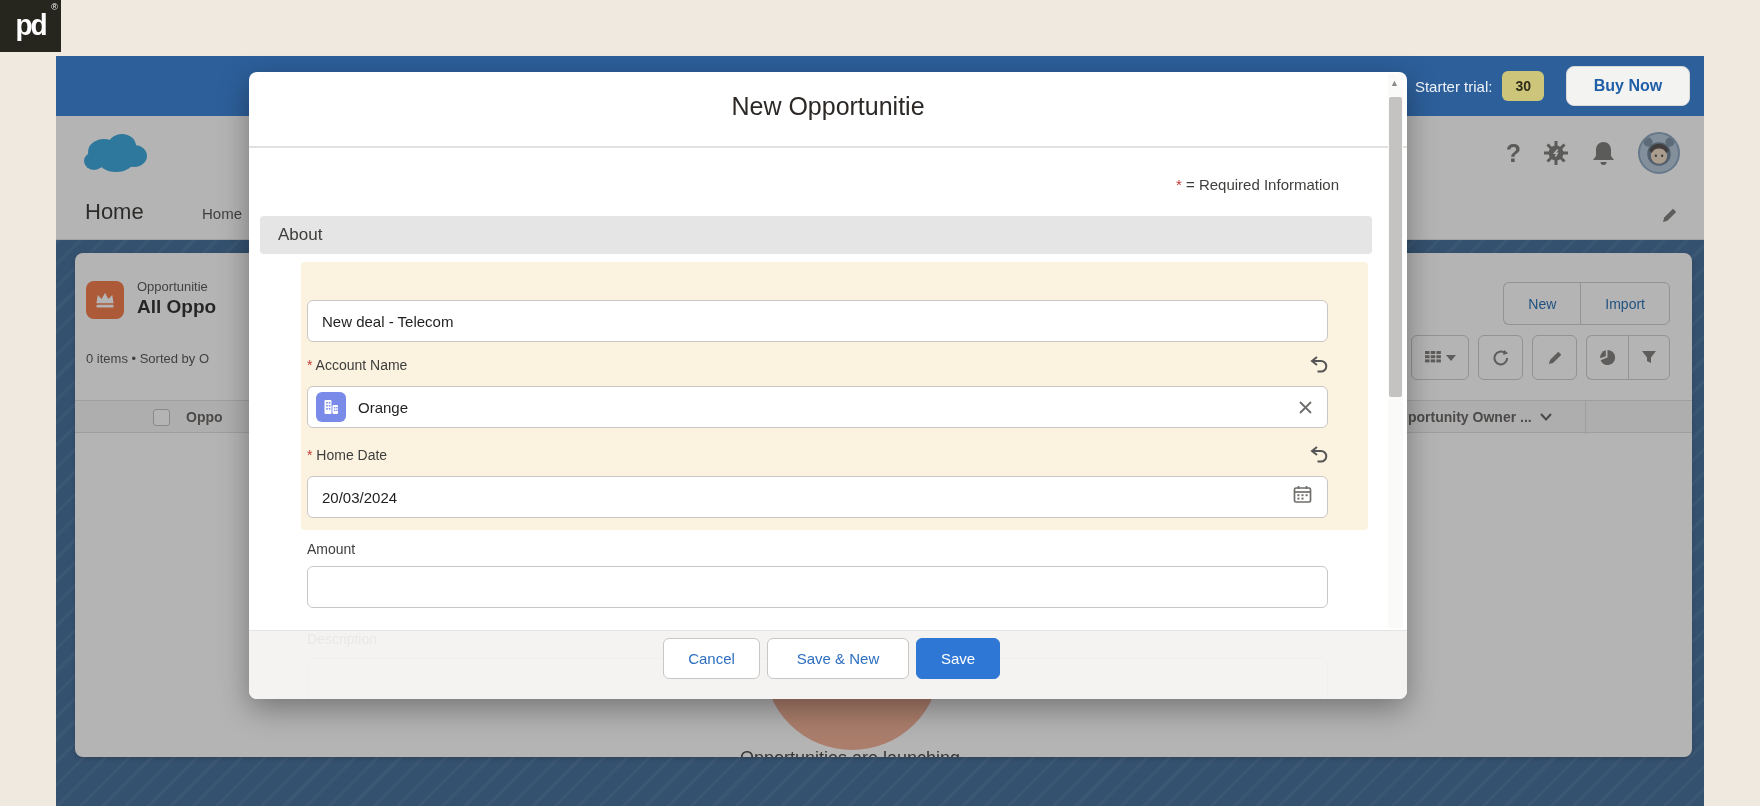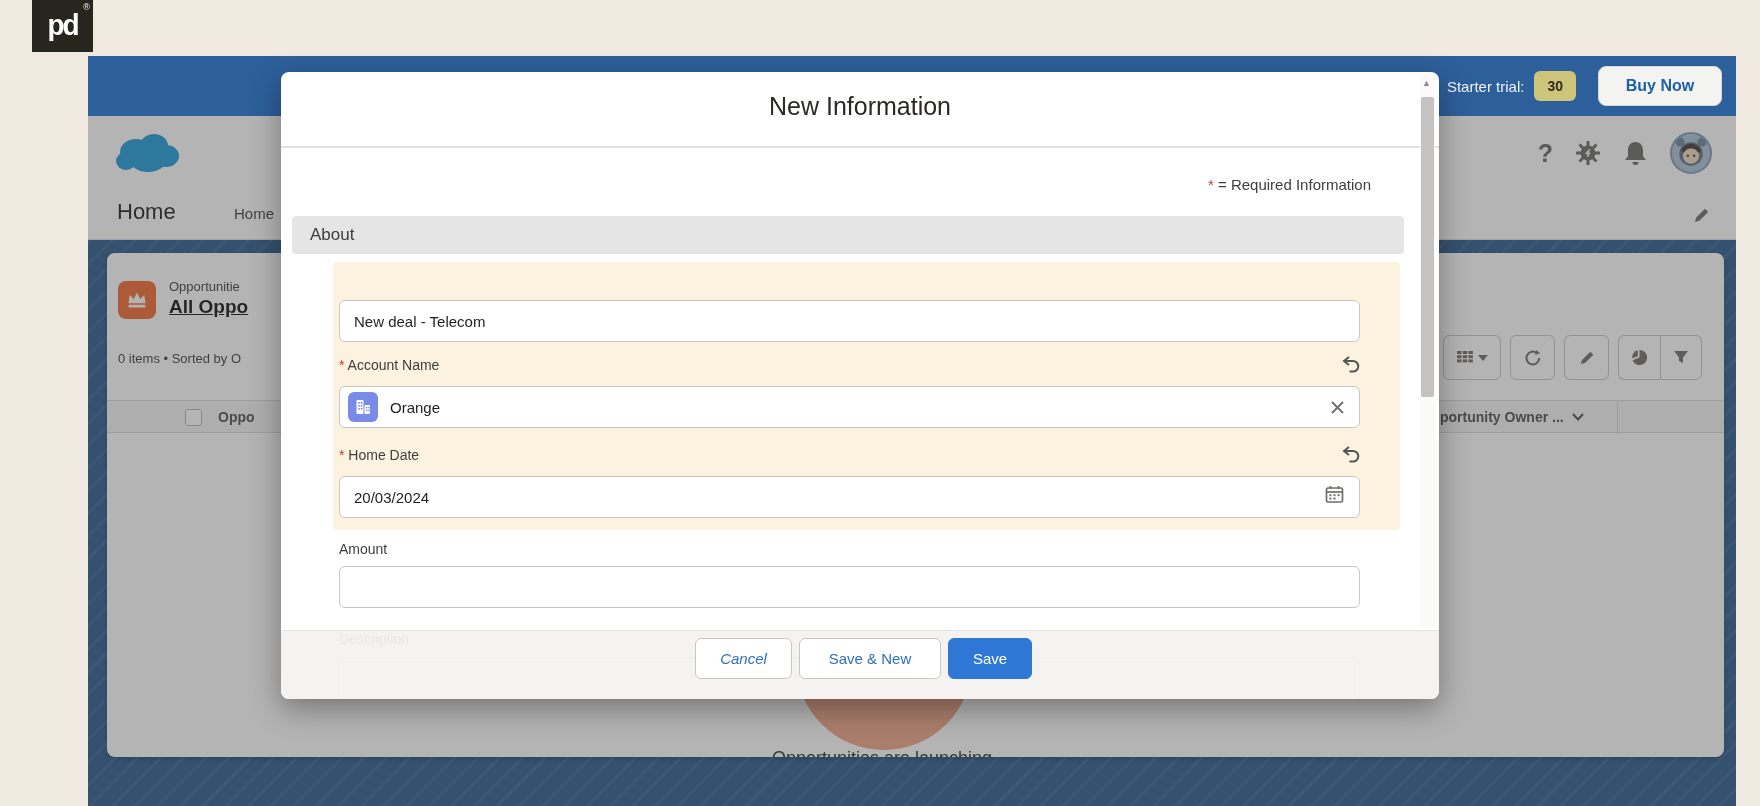--- a/index.html
+++ b/index.html
@@ -1,18 +1,18 @@
 <!DOCTYPE html>
 <html><head>
 <meta charset="utf-8">
 <style>
   * { margin:0; padding:0; box-sizing:border-box; }
   html,body { width:1760px; height:806px; }
   body { font-family:"Liberation Sans","DejaVu Sans",sans-serif; background:#efe9e0; position:relative; overflow:hidden; }
-  #screen { position:absolute; inset:0; width:1688px; height:806px;margin-left:32px; }
+  #screen { position:absolute; inset:0; width:1688px; height:806px; }
 
   
   .pd-logo { position:absolute; left:0; top:0; width:61px; height:52px; background:#26261f; color:#fff;
              display:flex; align-items:center; justify-content:center; z-index:30; }
   .pd-logo .glyph { font-size:28px; font-weight:bold; letter-spacing:-2px; transform:scaleY(1.05); }
   .pd-logo .reg { position:absolute; right:3px; top:2px; font-size:9px; font-weight:normal; }
 
   
   .app { position:absolute; left:56px; top:56px; width:1648px; height:750px; background:#fff; }
 
@@ -41,21 +41,21 @@
   .nav-pencil { position:absolute; right:26px; top:17px; }
 
   .page-bg { position:absolute; left:0; top:124px; width:1648px; height:566px; background:#2b5a8c;
              background-image:repeating-linear-gradient(135deg, rgba(255,255,255,.06) 0 3px, rgba(255,255,255,0) 3px 16px); }
 
   .card { position:absolute; left:19px; top:13px; width:1617px; height:504px; background:#fff; border-radius:8px;
           overflow:hidden; box-shadow:0 2px 4px rgba(0,0,0,.2); }
   .entity-icon { position:absolute; left:11px; top:28px; width:38px; height:38px; background:#f2692f; border-radius:8px;
                  display:flex; align-items:center; justify-content:center; }
   .entity-label { position:absolute; left:62px; top:26px; font-size:13px; color:#3e3e3c; }
-  .card-title { position:absolute; left:62px; top:43px; font-size:19px; font-weight:bold; color:#121212;text-decoration:underline; }
+  .card-title { position:absolute; left:62px; top:43px; font-size:19px; font-weight:bold; color:#121212; }
   .list-meta { position:absolute; left:11px; top:98px; font-size:13px; color:#3e3e3c; white-space:nowrap; }
 
   .list-actions { position:absolute; right:22px; top:29px; display:flex; }
   .list-actions .btn { height:43px; padding:0 24px; background:#fff; border:1px solid #c9c7c5; font-size:14px;
                        color:#0b5cab; display:flex; align-items:center; cursor:pointer; }
   .list-actions .btn:first-child { border-radius:6px 0 0 6px; border-right:none; }
   .list-actions .btn:last-child { border-radius:0 6px 6px 0; }
 
   .icon-row { position:absolute; right:22px; top:82px; display:flex; gap:9px; }
   .icon-btn { height:45px; background:#fff; border:1px solid #c9c7c5; border-radius:6px; display:flex;
@@ -125,21 +125,21 @@
   .desc-area { position:absolute; left:58px; top:586px; width:1021px; height:70px; background:#fff;
                border:1px solid #c9c7c5; border-radius:6px; resize:none; }
 
   .modal-footer { position:absolute; left:0; top:558px; width:1158px; height:69px; background:rgba(243,242,241,.92);
                   border-top:1px solid rgba(0,0,0,.06); z-index:3; }
   .footer-btns { position:absolute; left:414px; top:7px; display:flex; gap:7px; }
   .f-btn { height:41px; border-radius:6px; font-size:15px; display:flex; align-items:center; justify-content:center;
            cursor:pointer; font-family:"Liberation Sans","DejaVu Sans",sans-serif; }
   .f-btn.ghost { background:#fff; border:1px solid #c9c7c5; color:#2e6fc0; }
   .f-btn.primary { background:#2e77d4; border:1px solid #2e77d4; color:#fff; }
-  .btn-cancel { width:97px;font-style:italic; } .btn-savenew { width:142px; } .btn-save { width:84px; }
+  .btn-cancel { width:97px; } .btn-savenew { width:142px; } .btn-save { width:84px; }
 
   .modal-scrollbar { position:absolute; right:4px; top:2px; width:15px; height:554px; background:#fafaf9; z-index:4; }
   .scroll-up { position:absolute; left:2px; top:4px; font-size:9px; color:#8a8a88; }
   .scroll-thumb { position:absolute; left:1px; top:23px; width:13px; height:300px; background:#c4c3c2; border-radius:2px; }
 
   svg { display:block; }
 </style>
 </head>
 <body>
 
@@ -225,20 +225,24 @@
           <div class="entity-icon">
             <svg width="22" height="20" viewBox="0 0 20 18">
               <path d="M2.2 12 L3.4 4.5 L7 8.2 L10 2.5 L13 8.2 L16.6 4.5 L17.8 12 Z" fill="#fff"></path>
               <rect x="2.2" y="13.4" width="15.6" height="2.4" rx="1" fill="#fff"></rect>
             </svg>
           </div>
           <span class="entity-label">Opportunitie</span>
           <span class="card-title">All Oppo</span>
           <span class="list-meta">0 items • Sorted by O</span>
 
+          <div class="list-actions">
+            <div class="btn">New</div>
+            <div class="btn">Import</div>
+          </div>
 
           <div class="icon-row">
             <div class="icon-btn wide">
               <svg width="18" height="16" viewBox="0 0 18 16">
                 <g fill="#706e6b">
                   <rect x="1" y="1" width="4.5" height="3"></rect>
                     <rect x="6.7" y="1" width="4.5" height="3"></rect>
                     <rect x="12.4" y="1" width="4.5" height="3"></rect>
                   <rect x="1" y="5.2" width="4.5" height="3"></rect>
                     <rect x="6.7" y="5.2" width="4.5" height="3"></rect>
@@ -292,21 +296,21 @@
           <div class="empty-text">Opportunities are launching</div>
         </div>
       </div>
 
 
       <div class="dim-overlay"></div>
     </div>
   </div>
 
   <div class="modal">
-    <div class="modal-title">New Information</div>
+    <div class="modal-title">New Opportunitie</div>
     <div class="modal-divider"></div>
 
     <div class="required-note">
       <span class="req">*</span>
       <span>= Required Information</span>
     </div>
 
     <div class="section-head">
       <span>About</span>
     </div>

